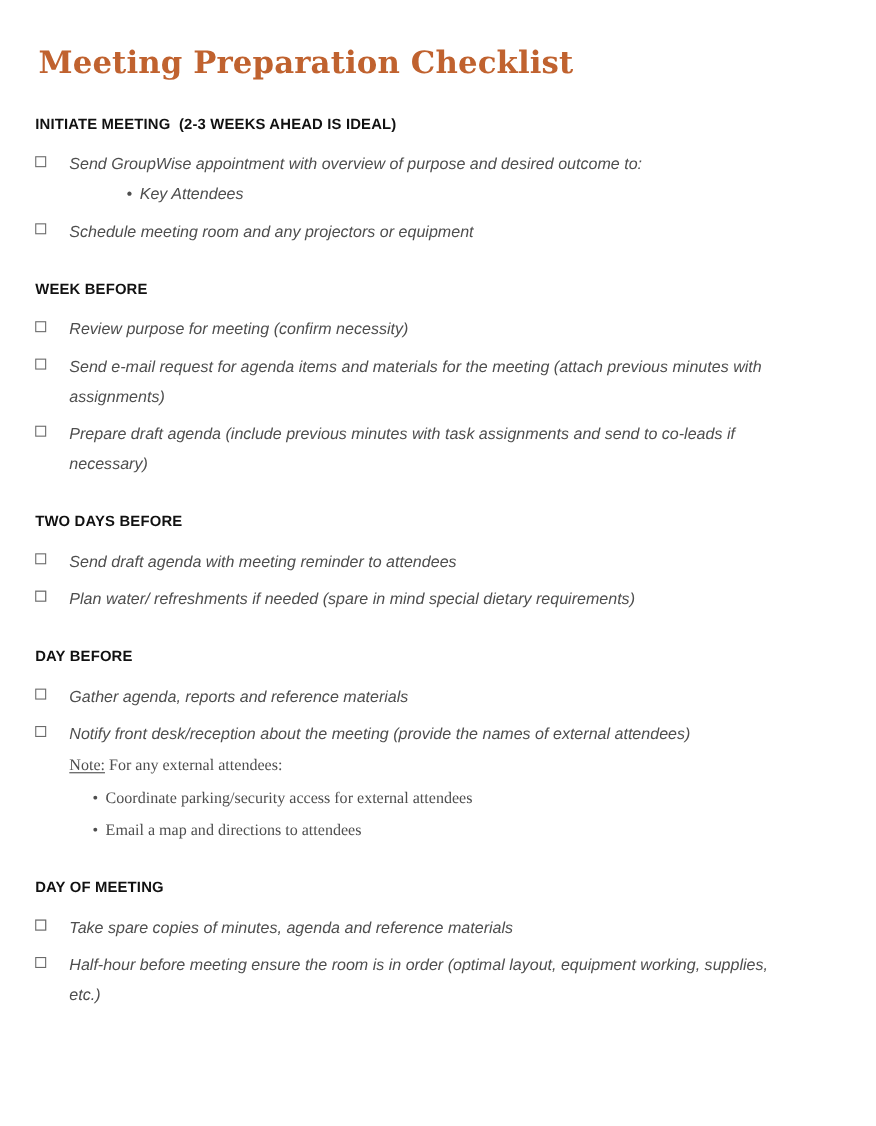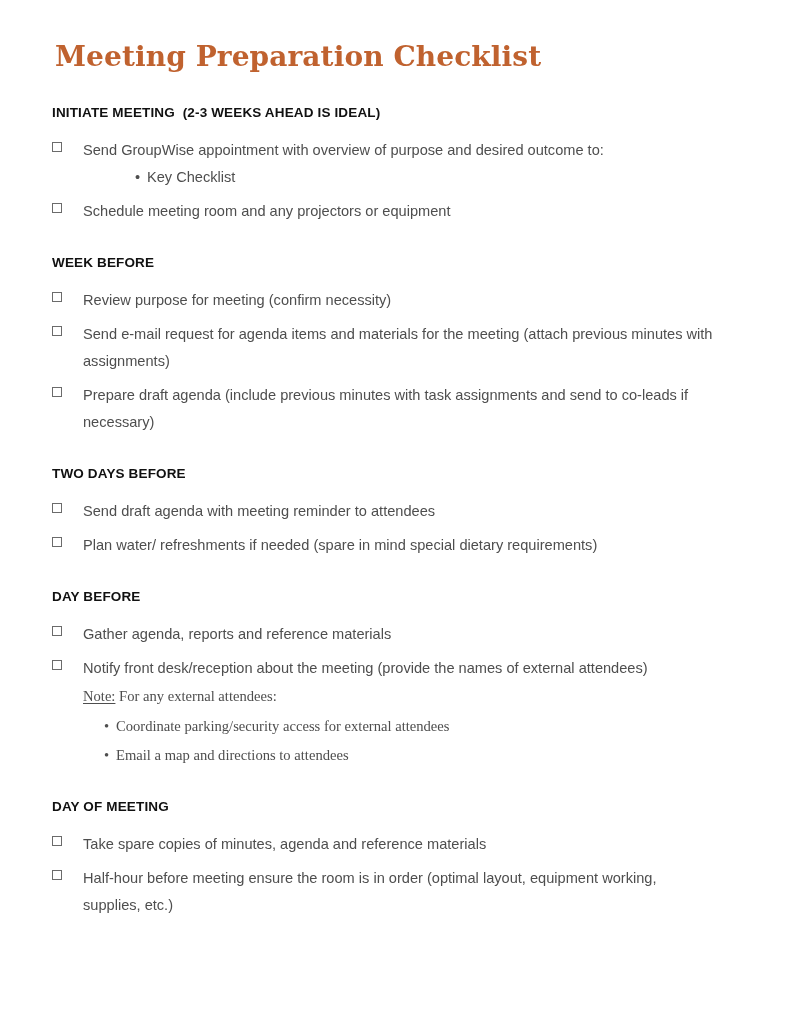--- a/index.html
+++ b/index.html
@@ -15,21 +15,21 @@
     font-family: "Liberation Sans", sans-serif;
     -webkit-font-smoothing: antialiased;
   }
 
   .page {
     position: relative;
     width: 768px;
     height: 1024px;
     background: #ffffff;
     box-sizing: border-box;
-    padding: 0 55px 0 52px;
+    padding: 0 55px 0 32px;
   }
 
   
   .doc-title {
     font-family: "DejaVu Serif", "Liberation Serif", serif;
     font-weight: bold;
     font-size: 28px;
     line-height: 34px;
     color: #c0622f;
     letter-spacing: 0.1px;
@@ -66,20 +66,21 @@
   }
 
   .item {
     position: relative;
     padding-left: 31px;
     margin: 0 0 7px 0;
     font-size: 14.6px;
     line-height: 27px;
     color: #4e4e4e;
     font-family: "Liberation Sans", sans-serif;
+    font-style: italic;
   }
 
   .item:last-child {
     margin-bottom: 0;
   }
 
   .checkbox-icon {
     position: absolute;
     left: 0;
     top: 5px;
@@ -163,21 +164,21 @@
   <h1 class="doc-title">Meeting Preparation Checklist</h1>
 
   <div id="sections-root">
       <section class="section first">
         <h2 class="section-heading">INITIATE MEETING  (2-3 WEEKS AHEAD IS IDEAL)</h2>
         <ul class="items">
           <li class="item"><span class="checkbox-icon">
               <span class="shadow"></span>
               <span class="box"></span>
             </span><span>Send GroupWise appointment with overview of purpose and desired outcome to:</span><ul class="sub-list">
-              <li class="sub-item"><span class="dot">•</span><span>Key Checklist</span></li>
+              <li class="sub-item"><span class="dot">•</span><span>Key Attendees</span></li>
             </ul></li>
           <li class="item"><span class="checkbox-icon">
               <span class="shadow"></span>
               <span class="box"></span>
             </span><span>Schedule meeting room and any projectors or equipment</span></li>
         </ul>
       </section>
       <section class="section">
         <h2 class="section-heading">WEEK BEFORE</h2>
         <ul class="items">

